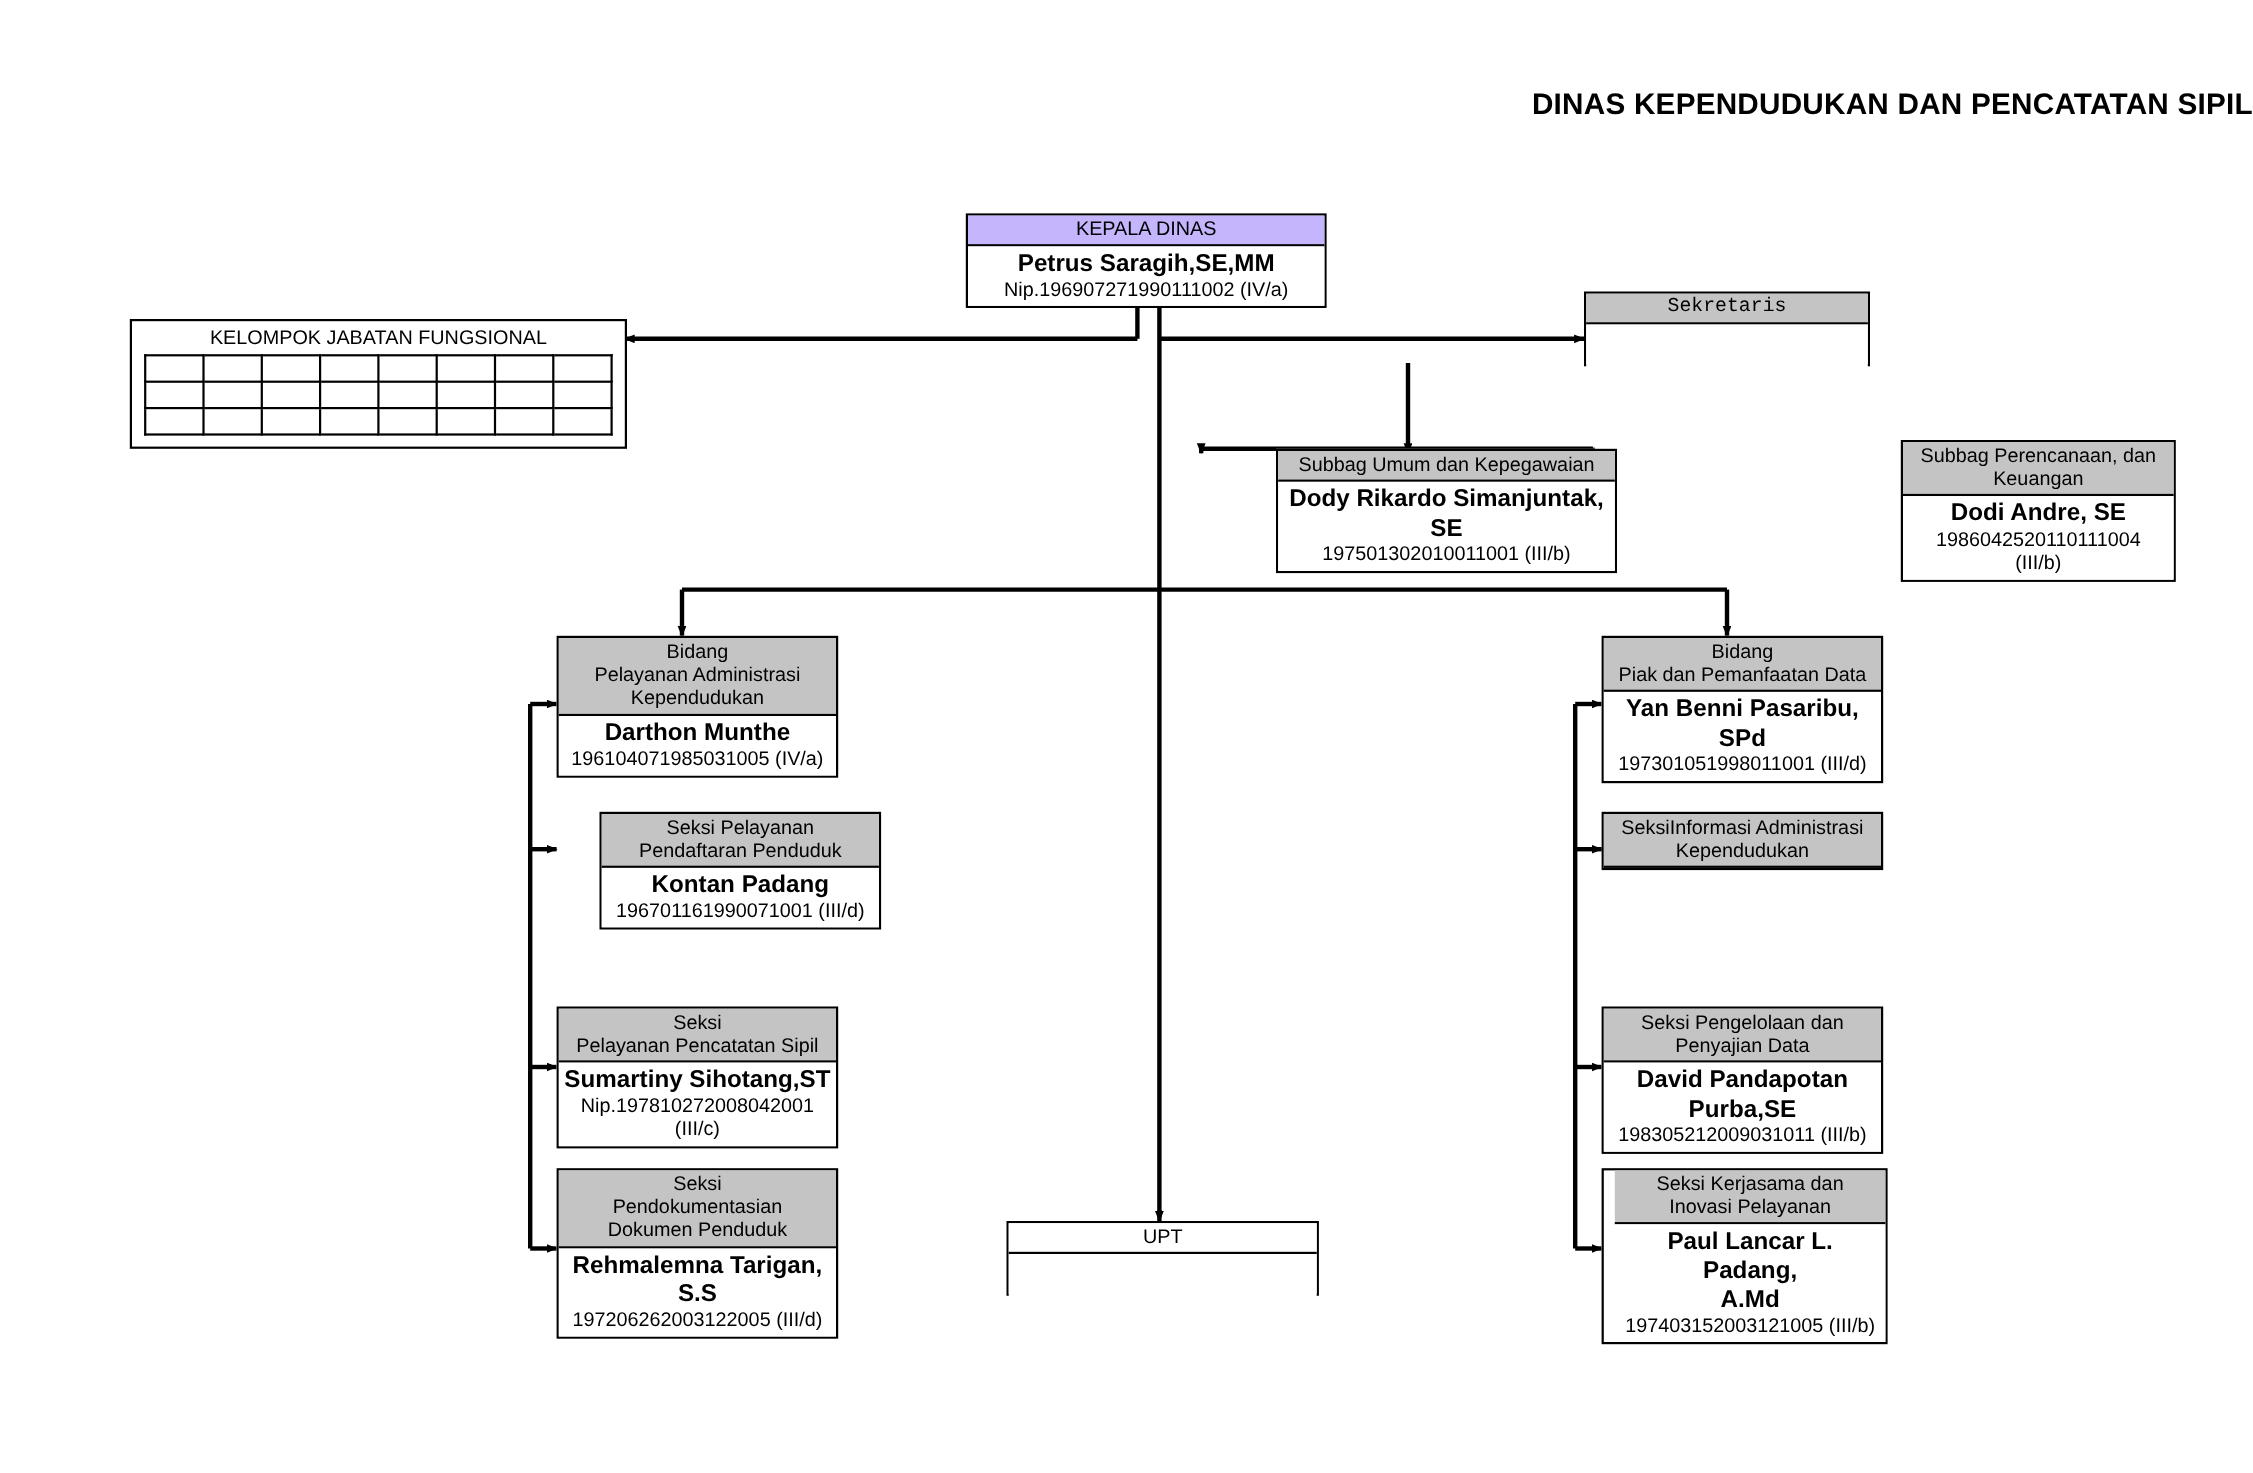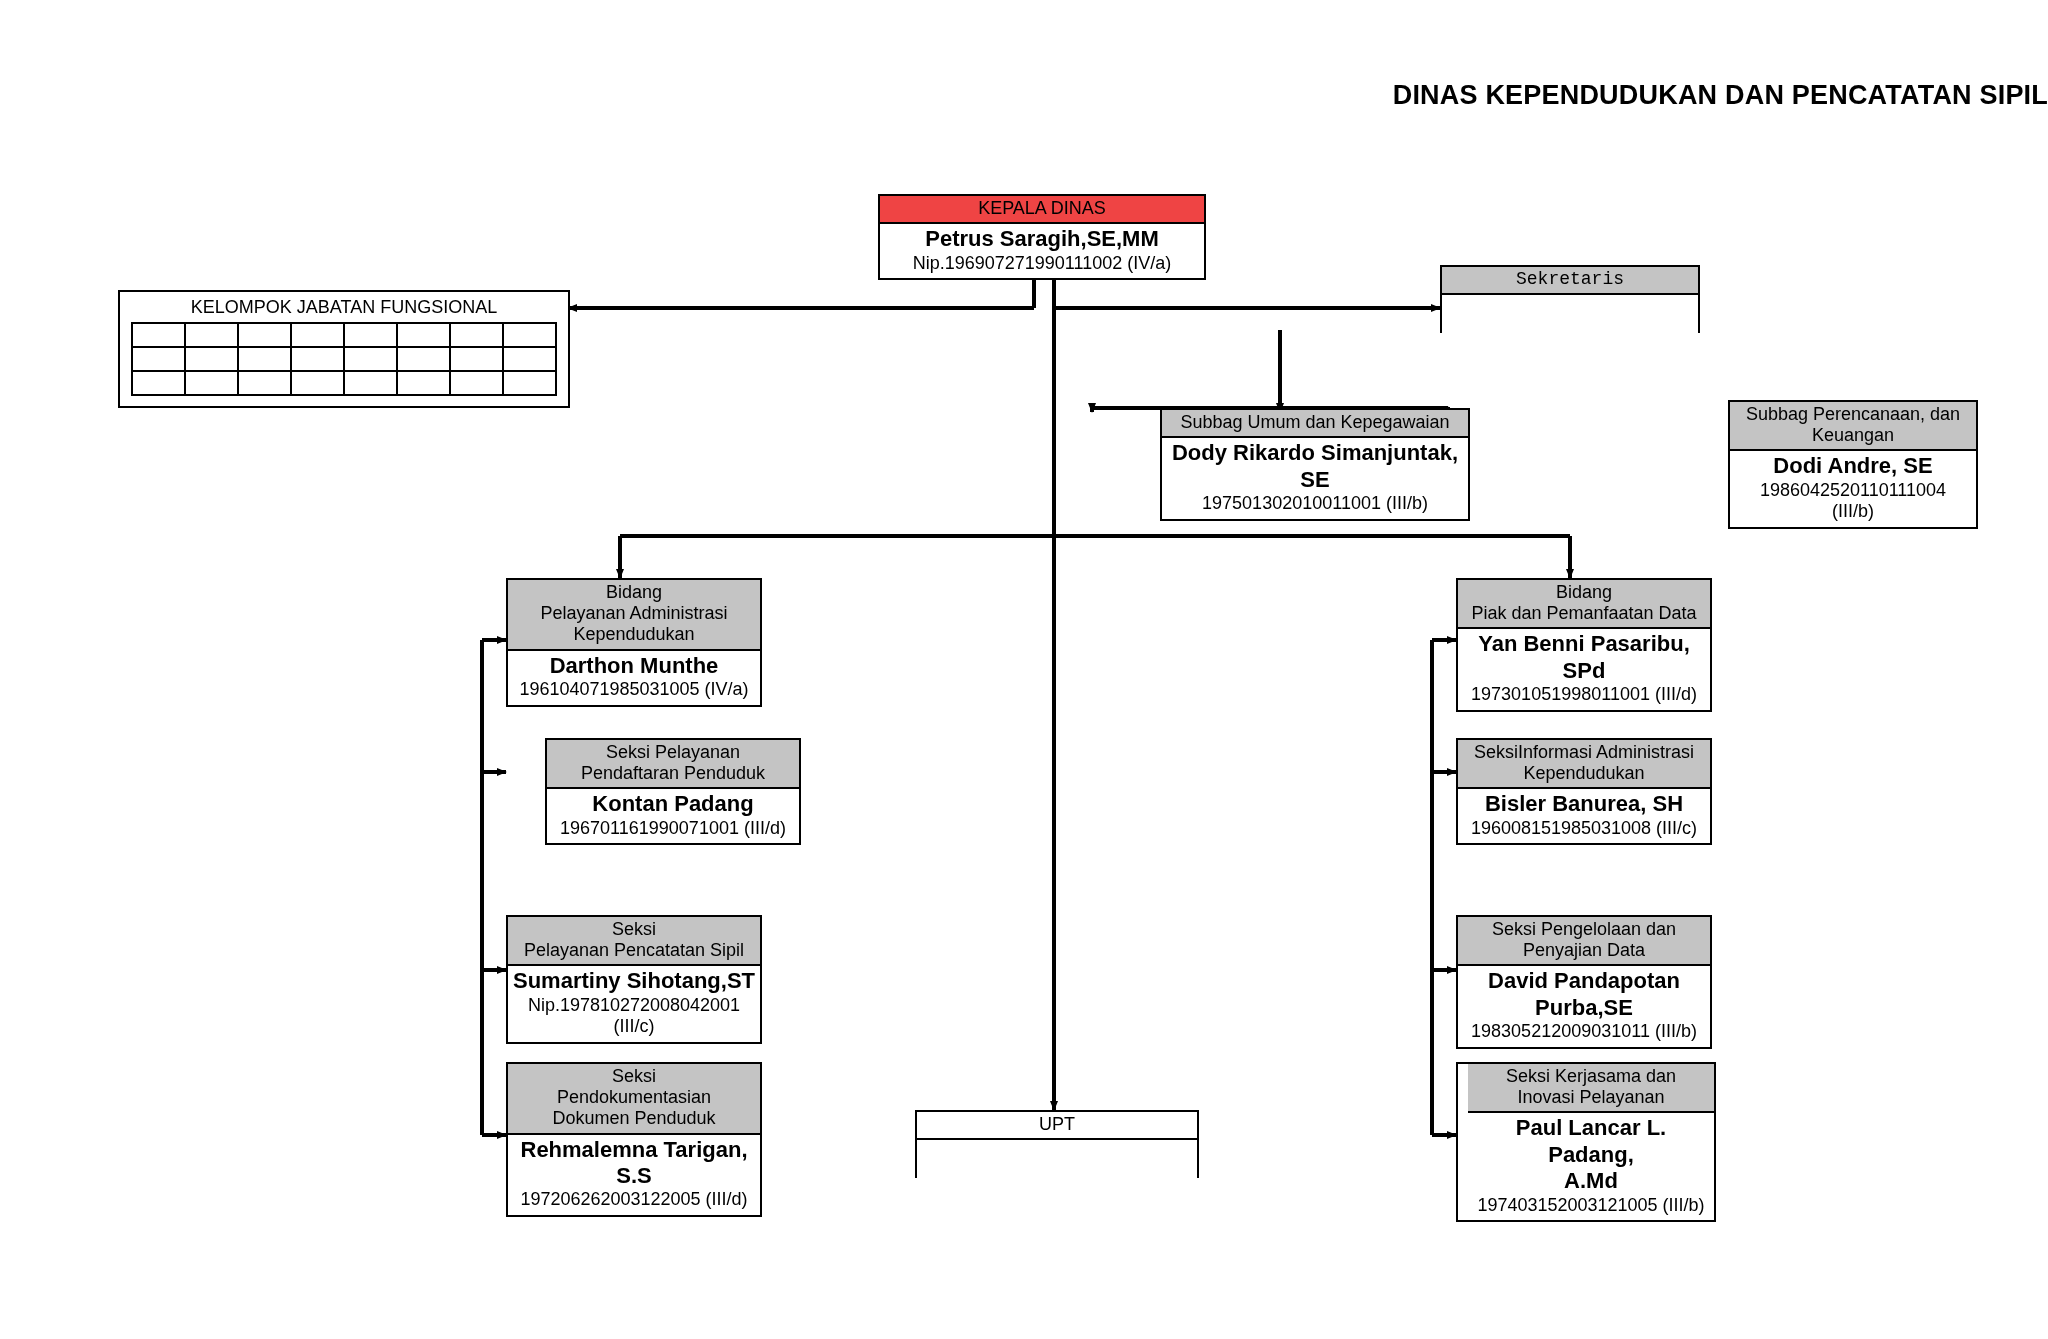--- a/index.html
+++ b/index.html
@@ -51,21 +51,21 @@
     box-sizing: border-box;
   }
   .node .hdr {
     border-bottom: 2px solid #000000;
     text-align: center;
     font-size: 18px;
     line-height: 1.18;
     padding: 2px 3px 3px 3px;
   }
   .node .hdr.gray  { background: #c4c4c4; }
-  .node .hdr.cyan  { background: #ef4444; }
+  .node .hdr.cyan  { background: #c4b5fd; }
   .node .hdr.plain { background: #ffffff; }
 
   .node .body {
     text-align: center;
     padding: 2px 3px 4px 3px;
     background: #ffffff;
   }
   .node .body .nm {
     font-size: 22px;
     font-weight: bold;
@@ -285,24 +285,20 @@
       <div class="nm">Yan Benni Pasaribu, SPd</div>
       <div class="nip">197301051998011001 (III/d)</div>
     </div>
   </div>
 
   <div class="node" id="n-seksi-info" style="left:1456px; top:738px; width:256px;">
     <div class="hdr gray">
       <div>SeksiInformasi Administrasi</div>
       <div>Kependudukan</div>
     </div>
-    <div class="body">
-      <div class="nm">Bisler Banurea, SH</div>
-      <div class="nip">196008151985031008 (III/c)</div>
-    </div>
   </div>
 
   <div class="node" id="n-seksi-pengel" style="left:1456px; top:915px; width:256px;">
     <div class="hdr gray">
       <div>Seksi Pengelolaan dan</div>
       <div>Penyajian Data</div>
     </div>
     <div class="body">
       <div class="nm">David Pandapotan</div>
       <div class="nm">Purba,SE</div>

